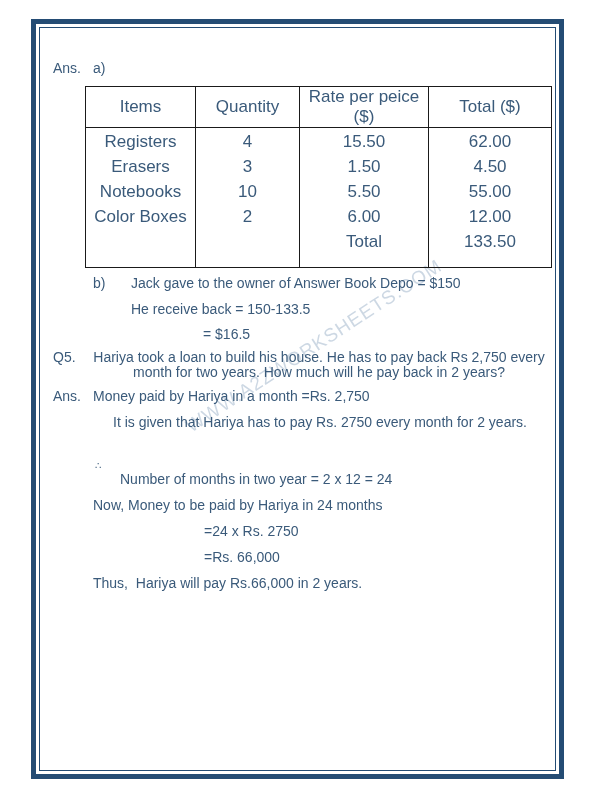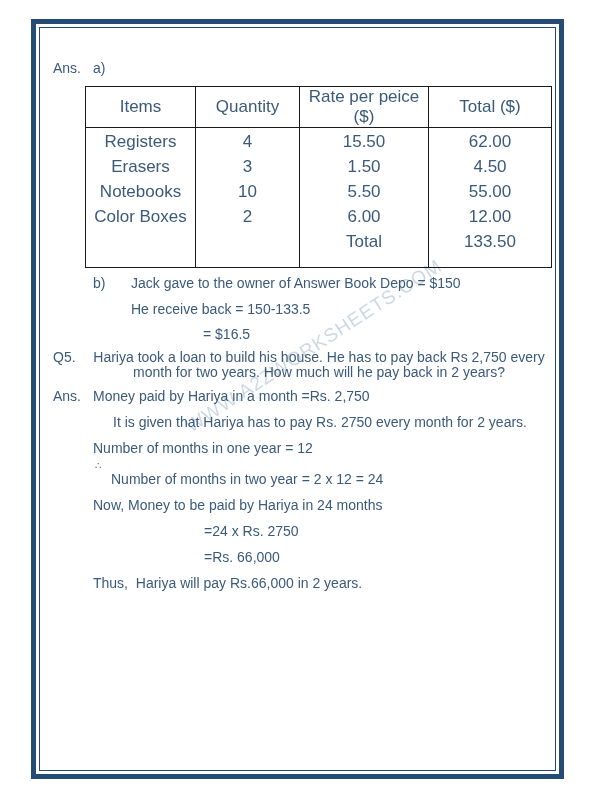--- a/index.html
+++ b/index.html
@@ -177,21 +177,20 @@
   <div class="txt" style="left:93px; top:251px;">Jack gave to the owner of Answer Book Depo = $150</div>
   <div class="txt" style="left:93px; top:277px;">He receive back = 150-133.5</div>
   <div class="txt" style="left:165px; top:302px;">= $16.5</div>
 
   <div class="txt" style="left:15px; top:325px;">Q5.</div>
   <div class="txt wrap" style="left:55px; top:325px; width:452px;">Hariya took a loan to build his house. He has to pay back Rs 2,750 every month for two years. How much will he pay back in 2 years?</div>
 
   <div class="txt" style="left:15px; top:364px;">Ans.</div>
   <div class="txt" style="left:55px; top:364px;">Money paid by Hariya in a month =Rs. 2,750</div>
   <div class="txt" style="left:55px; top:390px;margin-left:20px;">It is given that Hariya has to pay Rs. 2750 every month for 2 years.</div>
-  <div class="txt" style="left:55px; top:416px;">Number of months in one year = 12</div>
   <div class="txt" style="left:57px; top:433px; font-size:10px;">∴</div>
-  <div class="txt" style="left:73px; top:447px;">Number of months in two year = 2 x 12 = 24</div>
+  <div class="txt" style="left:82px; top:447px;">Number of months in two year = 2 x 12 = 24</div>
   <div class="txt" style="left:55px; top:473px;">Now, Money to be paid by Hariya in 24 months</div>
   <div class="txt" style="left:166px; top:499px;">=24 x Rs. 2750</div>
   <div class="txt" style="left:166px; top:525px;">=Rs. 66,000</div>
   <div class="txt" style="left:55px; top:551px;">Thus,  Hariya will pay Rs.66,000 in 2 years.</div>
 
 </div>
 
 </body></html>

